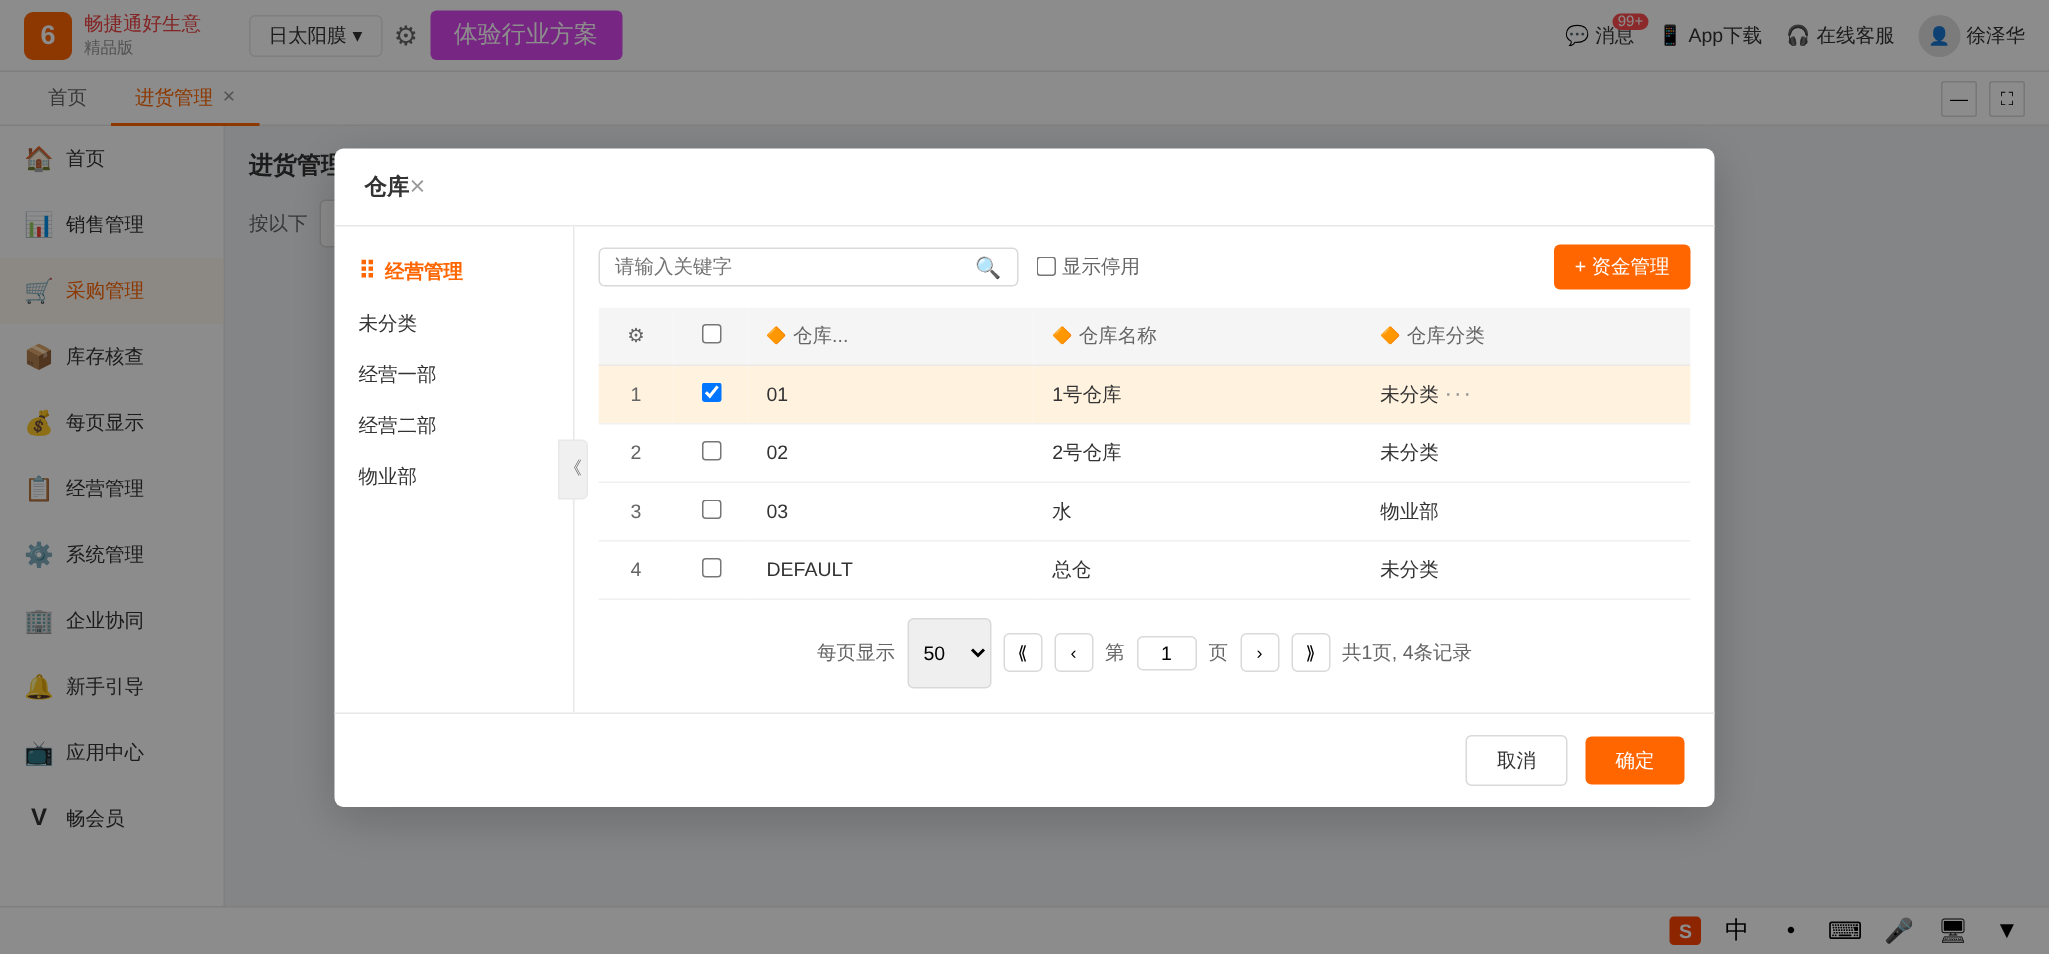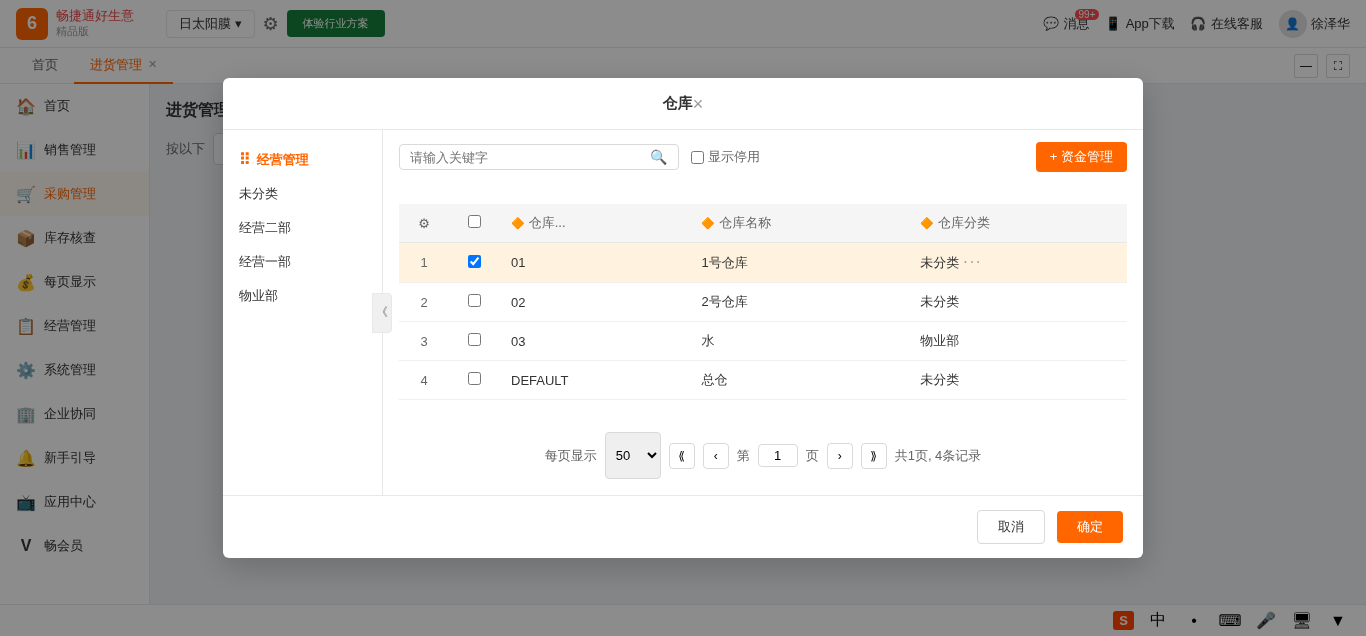--- a/index.html
+++ b/index.html
@@ -56,27 +56,27 @@
       width: 32px;
       height: 32px;
       display: flex;
       align-items: center;
       justify-content: center;
       cursor: pointer;
       color: #666;
       font-size: 18px;
     }
     .trial-btn {
-      background: #15803d;
+      background: #d946ef;
       color: white;
       border: none;
       padding: 6px 16px;
       border-radius: 4px;
       cursor: pointer;
-      font-size: 11px;
+      font-size: 16px;
     }
     .header-right {
       display: flex;
       align-items: center;
       gap: 16px;
     }
     .header-right-item {
       display: flex;
       align-items: center;
       gap: 4px;
@@ -243,21 +243,21 @@
       border-radius: 6px;
       width: 920px;
       max-height: 560px;
       display: flex;
       flex-direction: column;
       box-shadow: 0 8px 32px rgba(0,0,0,0.2);
     }
     .modal-header {
       display: flex;
       align-items: center;
-      justify-content: center;
+      justify-content: flex-start;
       padding: 16px 20px;
       border-bottom: 1px solid #e8e8e8;
     }
     .modal-title {
       font-size: 15px;
       font-weight: bold;
       color: #333;
     }
     .modal-close {
       cursor: pointer;
@@ -312,21 +312,20 @@
       color: #333;
       cursor: pointer;
     }
 
     
     .table-panel {
       flex: 1;
       padding: 12px 16px;
       display: flex;
       flex-direction: column;
-      gap: 20px;
     }
     .table-toolbar {
       display: flex;
       align-items: center;
       gap: 12px;
       margin-bottom: 12px;
     }
     .search-input-wrap {
       display: flex;
       align-items: center;
@@ -649,22 +648,22 @@
     </div>
 
     <div class="modal-body">
 
       <div class="category-panel">
         <div class="category-header">
           <span class="category-dots">⠿</span>
           <span>经营管理</span>
         </div>
         <div class="category-item">未分类</div>
+        <div class="category-item">经营一部</div>
         <div class="category-item">经营二部</div>
-        <div class="category-item">经营一部</div>
         <div class="category-item">物业部</div>
         <div class="collapse-arrow">《</div>
       </div>
 
       <div class="table-panel">
 
         <div class="table-toolbar">
           <div class="search-input-wrap">
             <input type="text" placeholder="请输入关键字" style="">
             <span class="search-icon">🔍</span>

